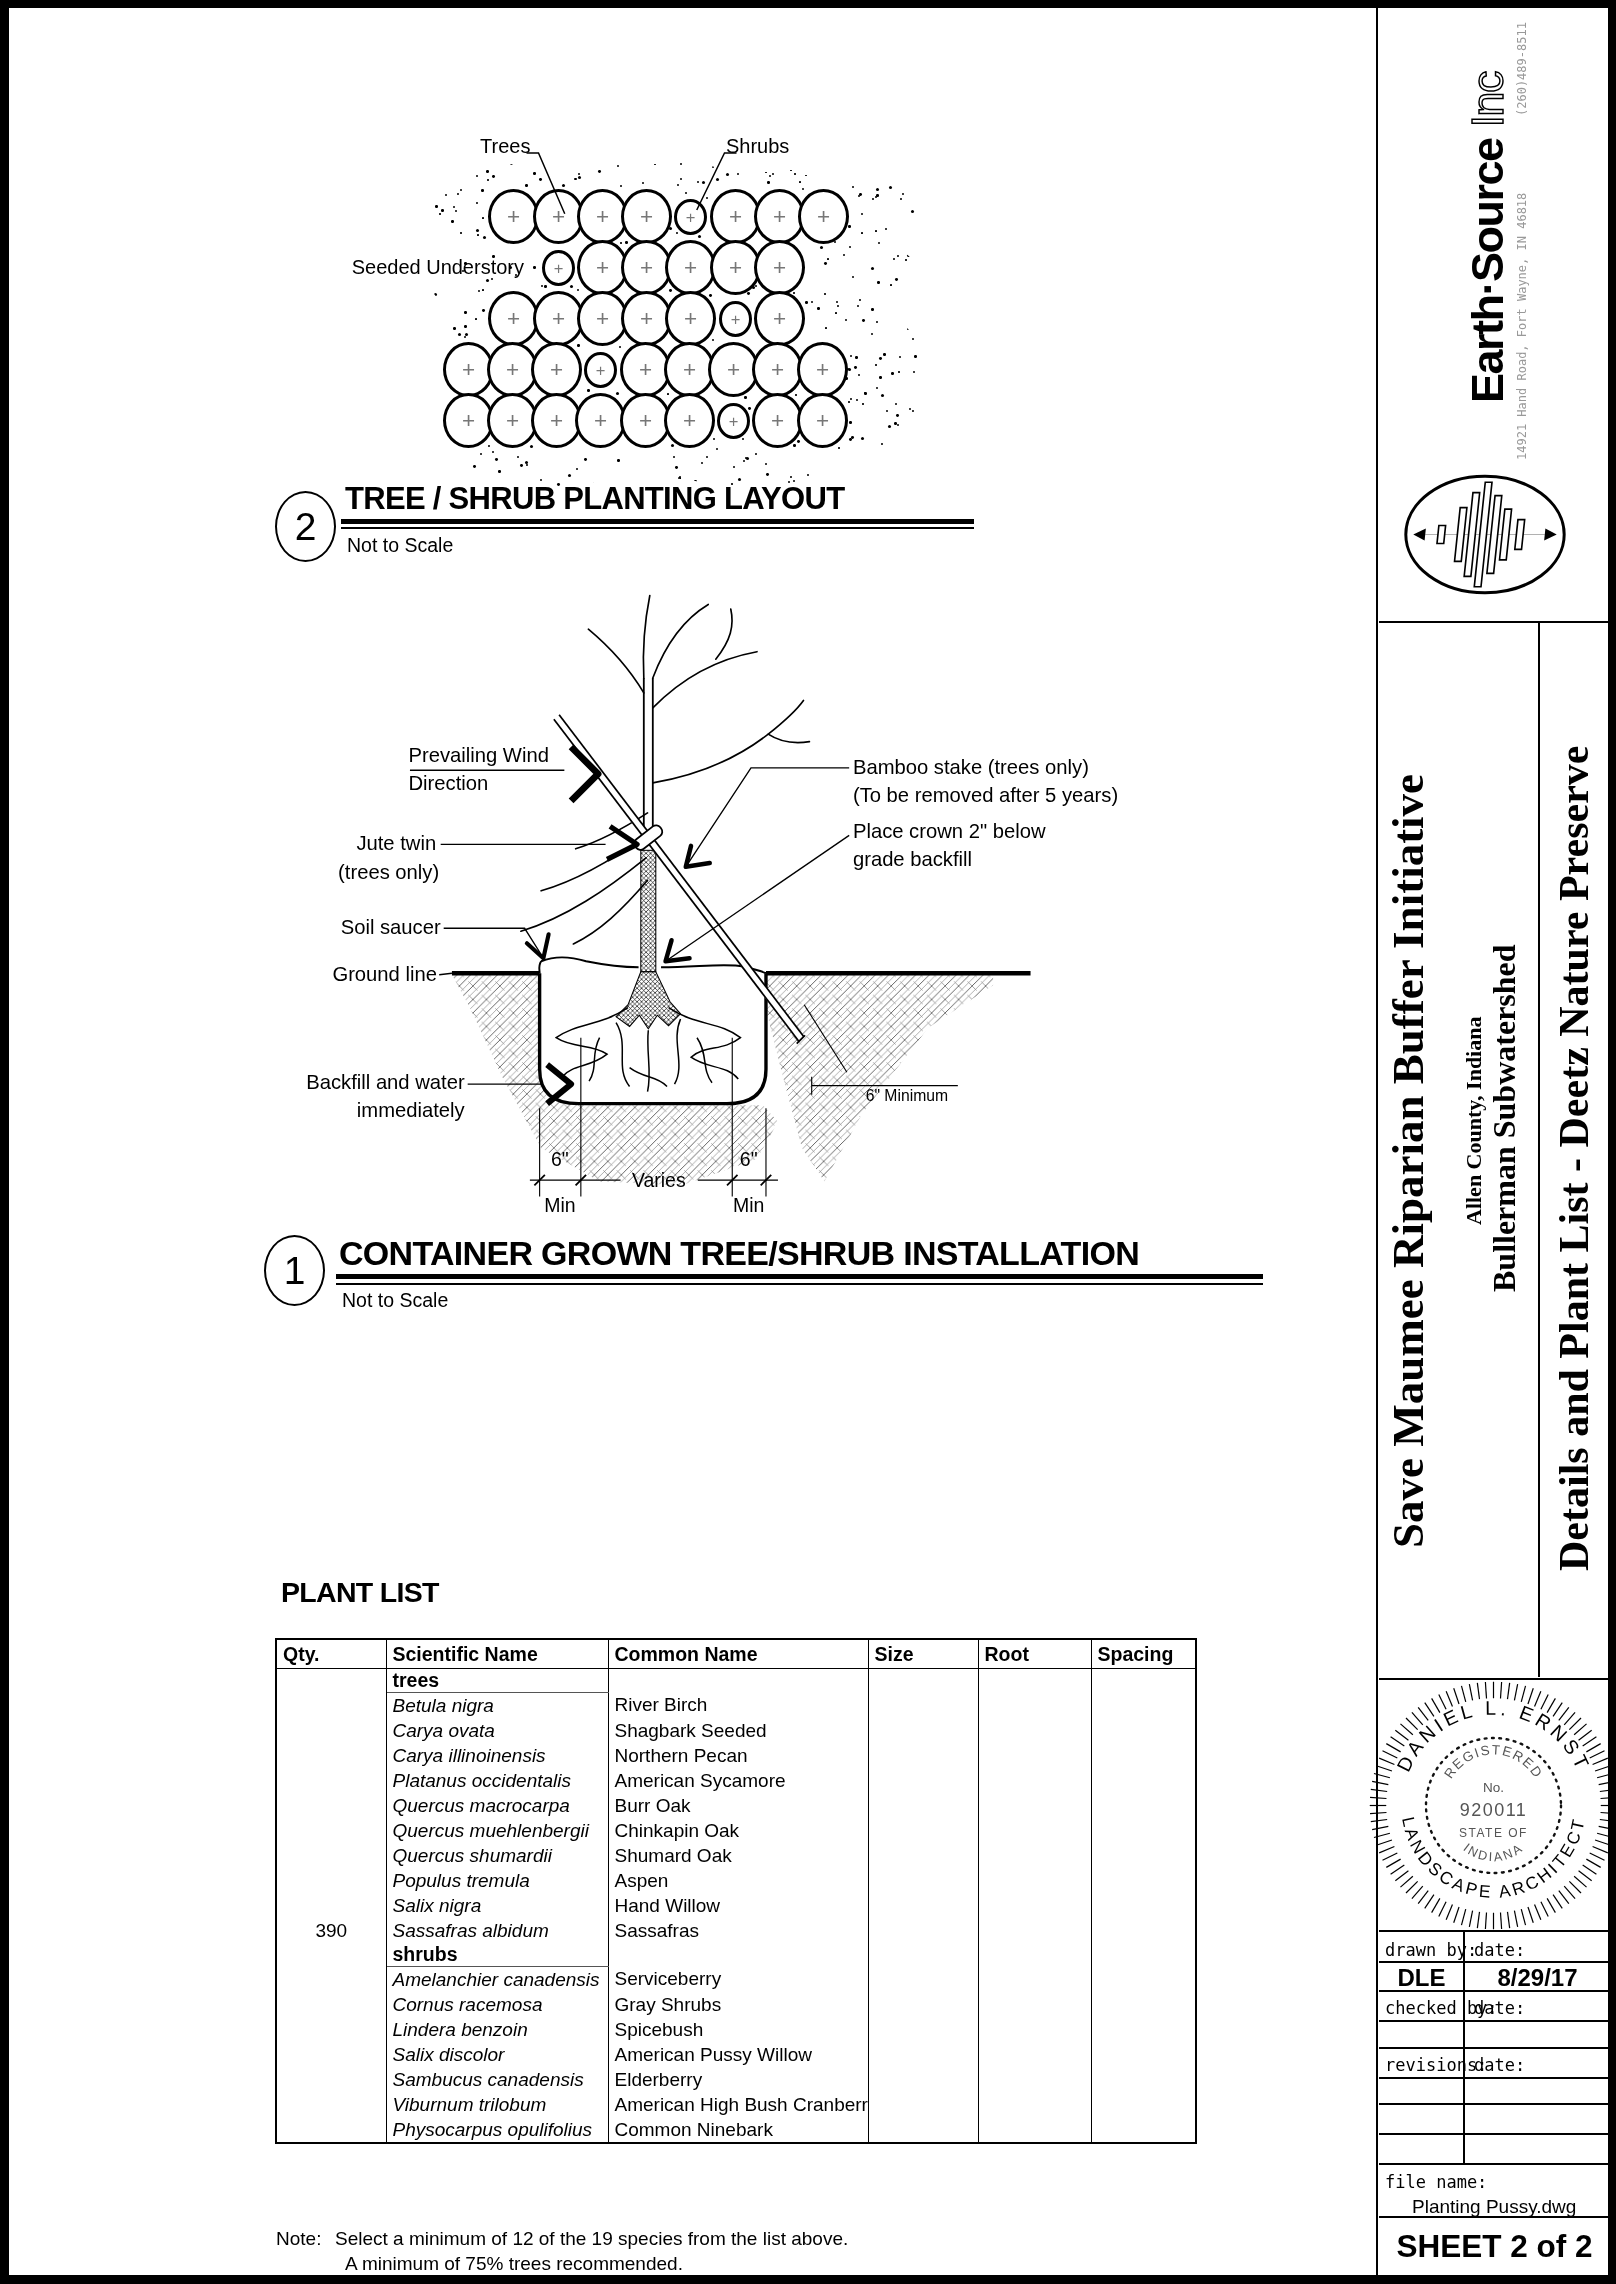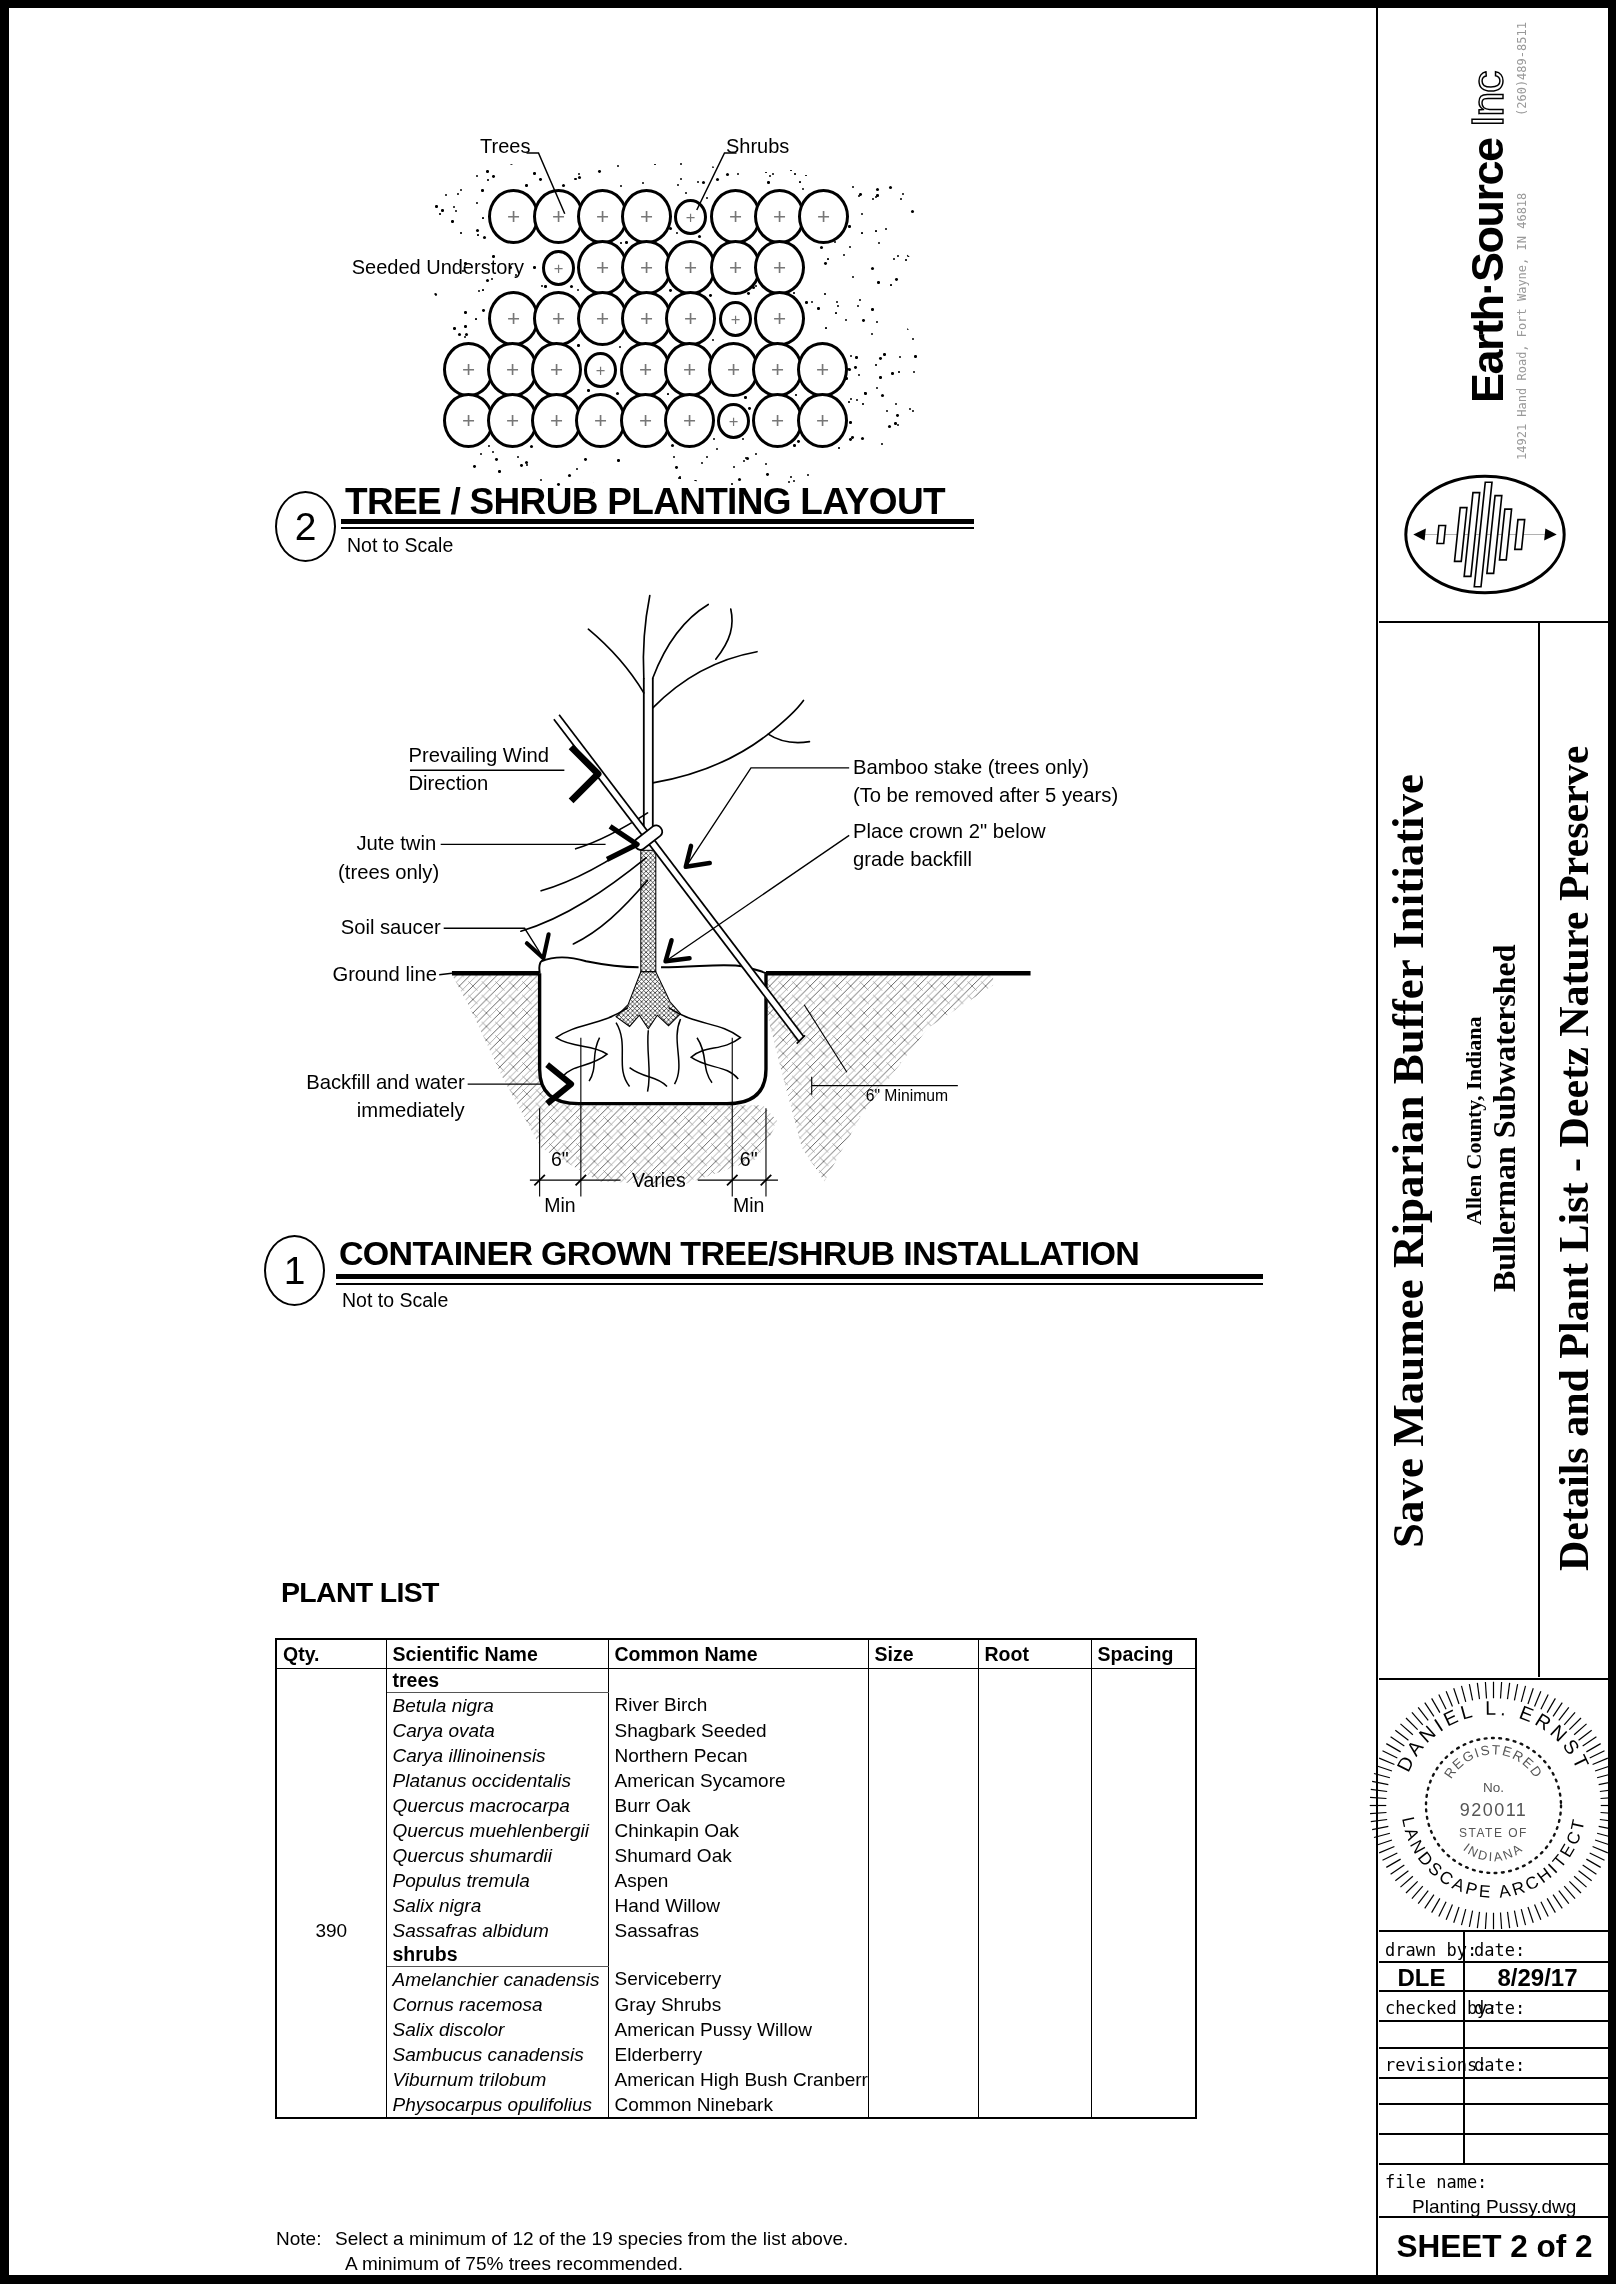--- a/index.html
+++ b/index.html
@@ -414,21 +414,21 @@
   <div class="diagram-label" style="left:322px;top:256px;width:202px;text-align:right;">Seeded Understory</div>
 
   <svg class="abs" style="left:405px;top:144px;" width="540" height="120" viewBox="0 0 720 160">
     <path d="M162,12 H178 L213,93" stroke="#000" stroke-width="2" fill="none"></path>
     <path d="M442,12 H426 L389,88" stroke="#000" stroke-width="2" fill="none"></path>
   </svg>
 
   <div class="num-circle" style="left:275px;top:491px;width:57px;height:67px;">
       <span>2</span>
     </div>
-  <div class="section-title" style="left:345px;top:481px;font-size:37px;">TREE / SHRUB PLANTING LAYOUT</div>
+  <div class="section-title" style="left:345px;top:481px;font-size:31px;">TREE / SHRUB PLANTING LAYOUT</div>
   <div class="rule-thick" style="left:341px;top:519px;width:633px;"></div>
   <div class="rule-thin" style="left:341px;top:527px;width:633px;"></div>
   <div class="nts" style="left:347px;top:534px;">Not to Scale</div>
 
   <svg class="abs" style="left:277px;top:588px;" width="900" height="757" viewBox="0 0 1200 1010">
     <defs>
       <pattern id="soilhatch" width="18" height="18" patternUnits="userSpaceOnUse">
         <path d="M0,18 L18,0" stroke="#555" stroke-width="1.2"></path>
         <path d="M0,9 L9,0 M9,18 L18,9" stroke="#888" stroke-width="0.9"></path>
         <path d="M3,3 L15,15" stroke="#777" stroke-width="0.9"></path>
@@ -674,20 +674,28 @@
           <td class="sci-name">Amelanchier canadensis</td>
           <td>Serviceberry</td>
           <td></td>
           <td></td>
           <td></td>
         </tr>
         <tr class="datar">
           <td style="text-align: center;"></td>
           <td class="sci-name">Cornus racemosa</td>
           <td>Gray Shrubs</td>
+          <td></td>
+          <td></td>
+          <td></td>
+        </tr>
+        <tr class="datar">
+          <td style="text-align: center;"></td>
+          <td class="sci-name">Lindera benzoin</td>
+          <td>Spicebush</td>
           <td></td>
           <td></td>
           <td></td>
         </tr>
         <tr class="datar">
           <td style="text-align: center;"></td>
           <td class="sci-name">Salix discolor</td>
           <td>American Pussy Willow</td>
           <td></td>
           <td></td>

